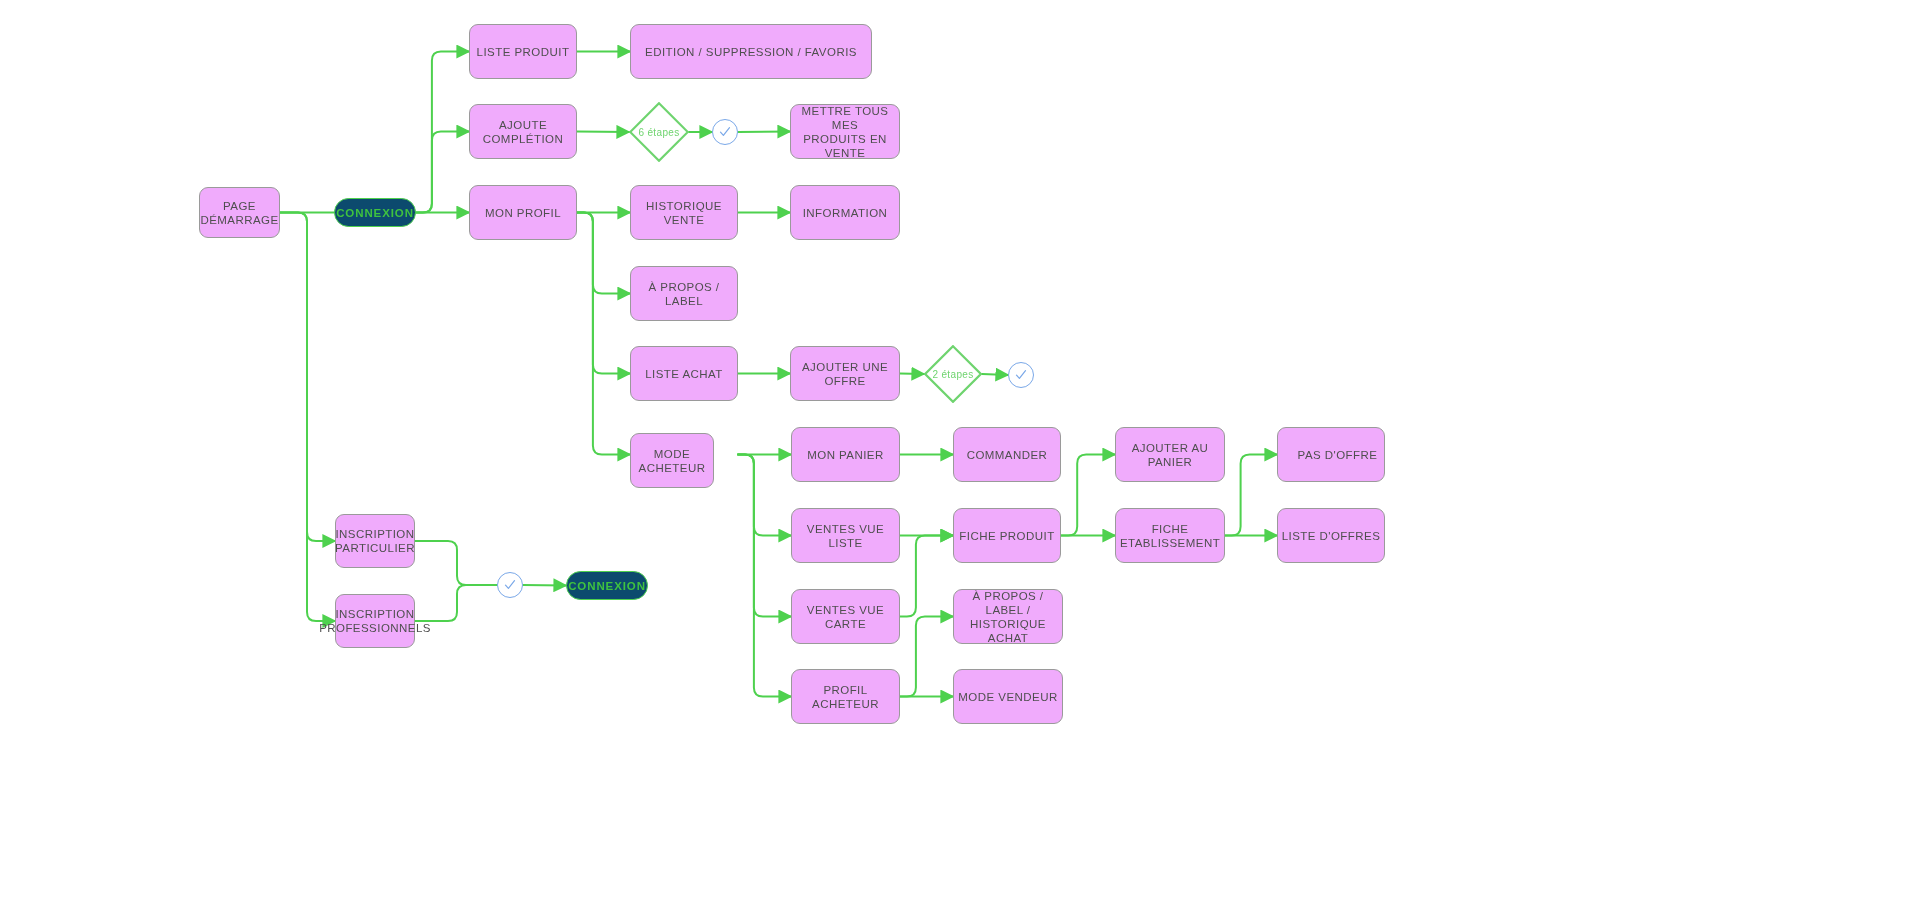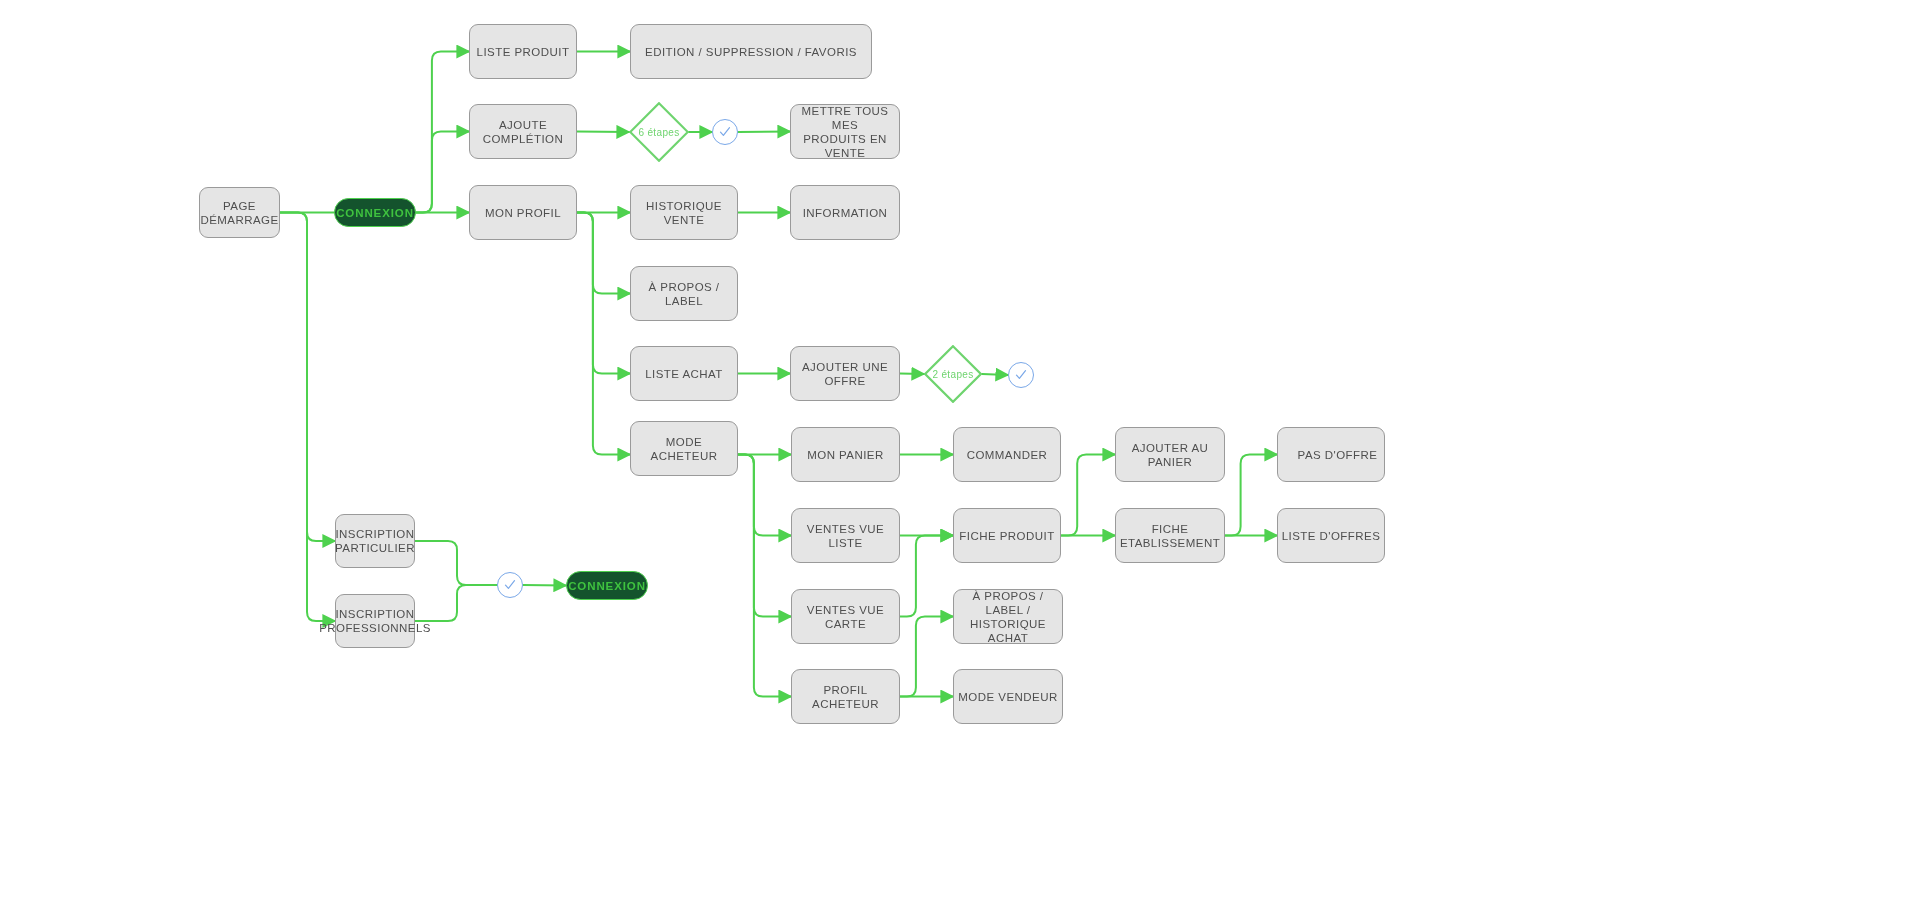--- a/index.html
+++ b/index.html
@@ -27,38 +27,38 @@
     height: 920px;
     pointer-events: none;
   }
   .node {
     position: absolute;
     box-sizing: border-box;
     display: flex;
     align-items: center;
     justify-content: center;
     text-align: center;
-    background: #e5e5e5;
+    background: #f0abfc;
   }
   .node.rect {
     border: 1.3px solid #9a9a9a;
     border-radius: 9px;
   }
   .node.rect .label {
     color: #4f4f4f;
     font-size: 11.5px;
     letter-spacing: 0.45px;
     line-height: 14px;
     font-weight: 500;
     white-space: pre-line;
   }
   .node.pill {
     border: 1.7px solid #4ed14e;
     border-radius: 22px;
-    background: #14532d;
+    background: #0c4a6e;
   }
   .node.pill .label {
     color: #3fc23f;
     font-size: 11.5px;
     letter-spacing: 0.9px;
     font-weight: 600;
   }
   .node.diamond {
     background: transparent;
   }
@@ -183,21 +183,21 @@
         <svg class="dshape" viewBox="0 0 100 100" preserveAspectRatio="none">
           <polygon points="50,2 98,50 50,98 2,50" fill="#ffffff" stroke="#6fd46f" stroke-width="2.2" vector-effect="non-scaling-stroke"></polygon>
         </svg>
         <span class="label">2 étapes</span>
       </div>
       <div class="node check" style="left: 1008px; top: 362px; width: 26px; height: 26px;">
         <svg width="14" height="14" viewBox="0 0 14 14">
           <path d="M2.5 7.2 L5.4 10.4 L11.5 2.6" fill="none" stroke="#7aa8e8" stroke-width="1.2" stroke-linecap="round" stroke-linejoin="round"></path>
         </svg>
       </div>
-      <div class="node rect" style="left: 630px; top: 421px; width: 108px; height: 55px;">
+      <div class="node rect" style="left: 630px; top: 433px; width: 84px; height: 55px;">
         <span class="label">MODE ACHETEUR</span>
       </div>
       <div class="node rect" style="left: 791px; top: 427px; width: 109px; height: 55px;">
         <span class="label">MON PANIER</span>
       </div>
       <div class="node rect" style="left: 953px; top: 427px; width: 108px; height: 55px; justify-content: center;">
         <span class="label">COMMANDER</span>
       </div>
       <div class="node rect" style="left: 1115px; top: 427px; width: 110px; height: 55px;">
         <span class="label">AJOUTER AU PANIER</span>

